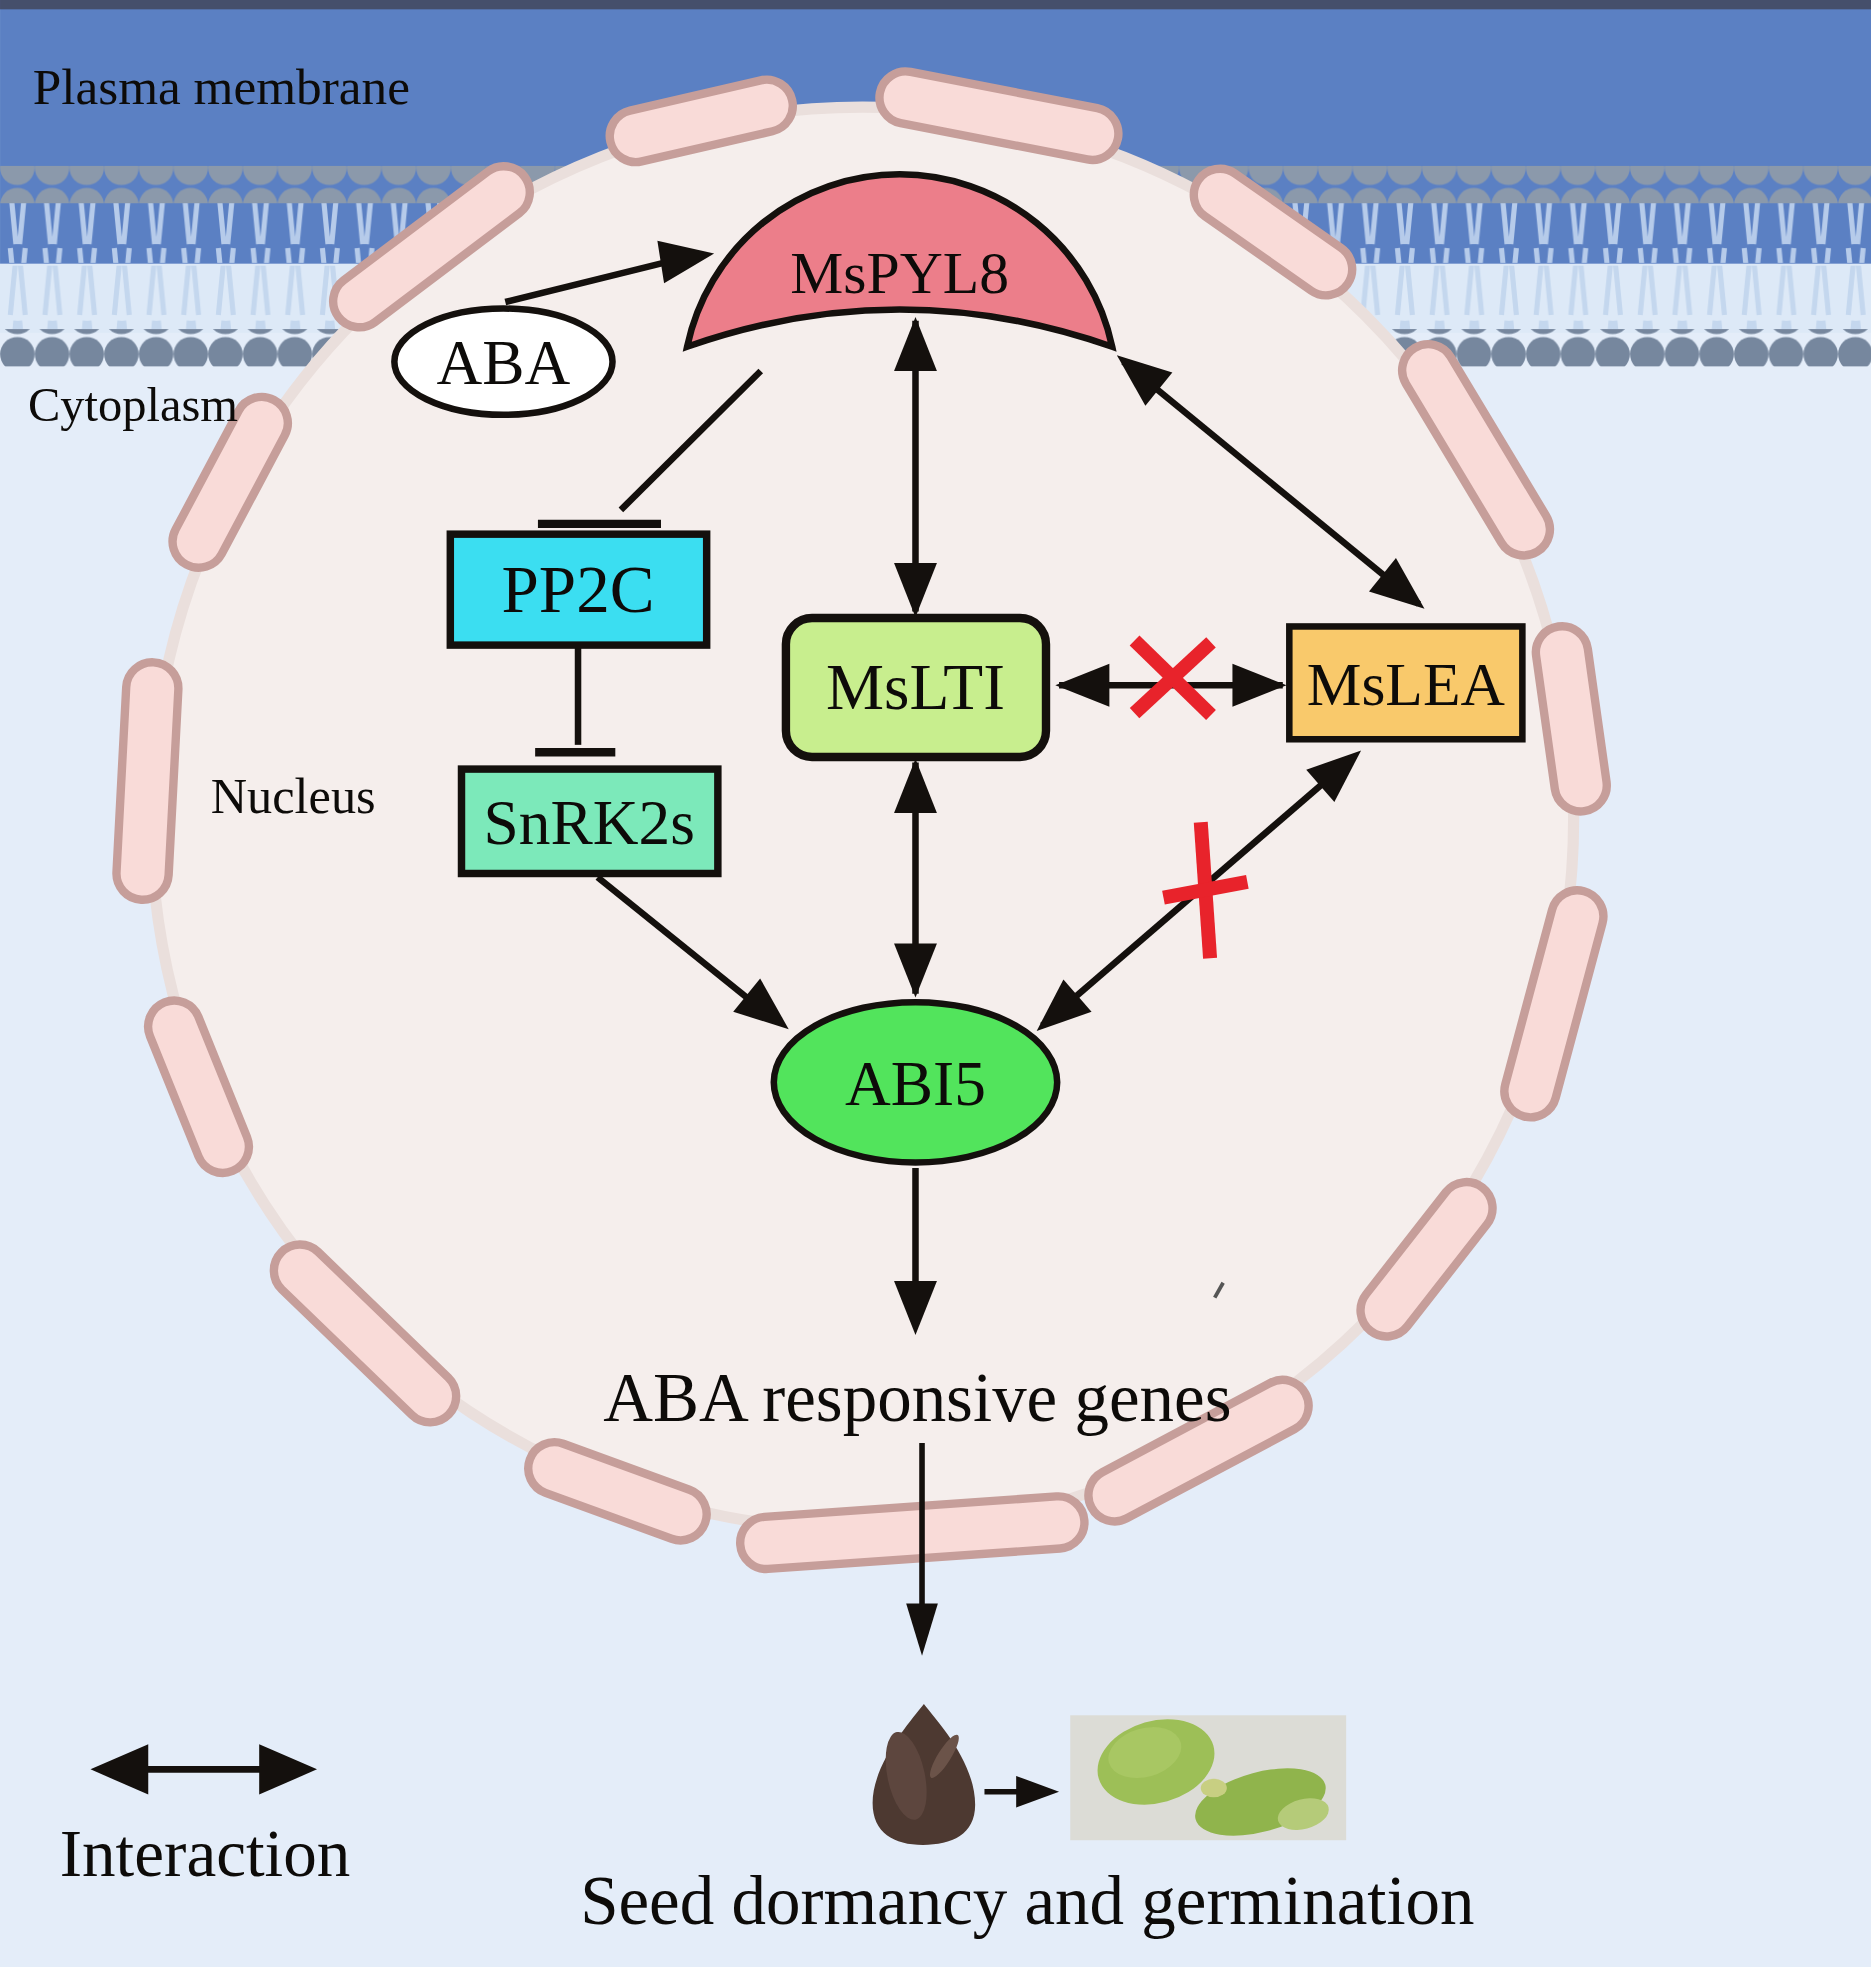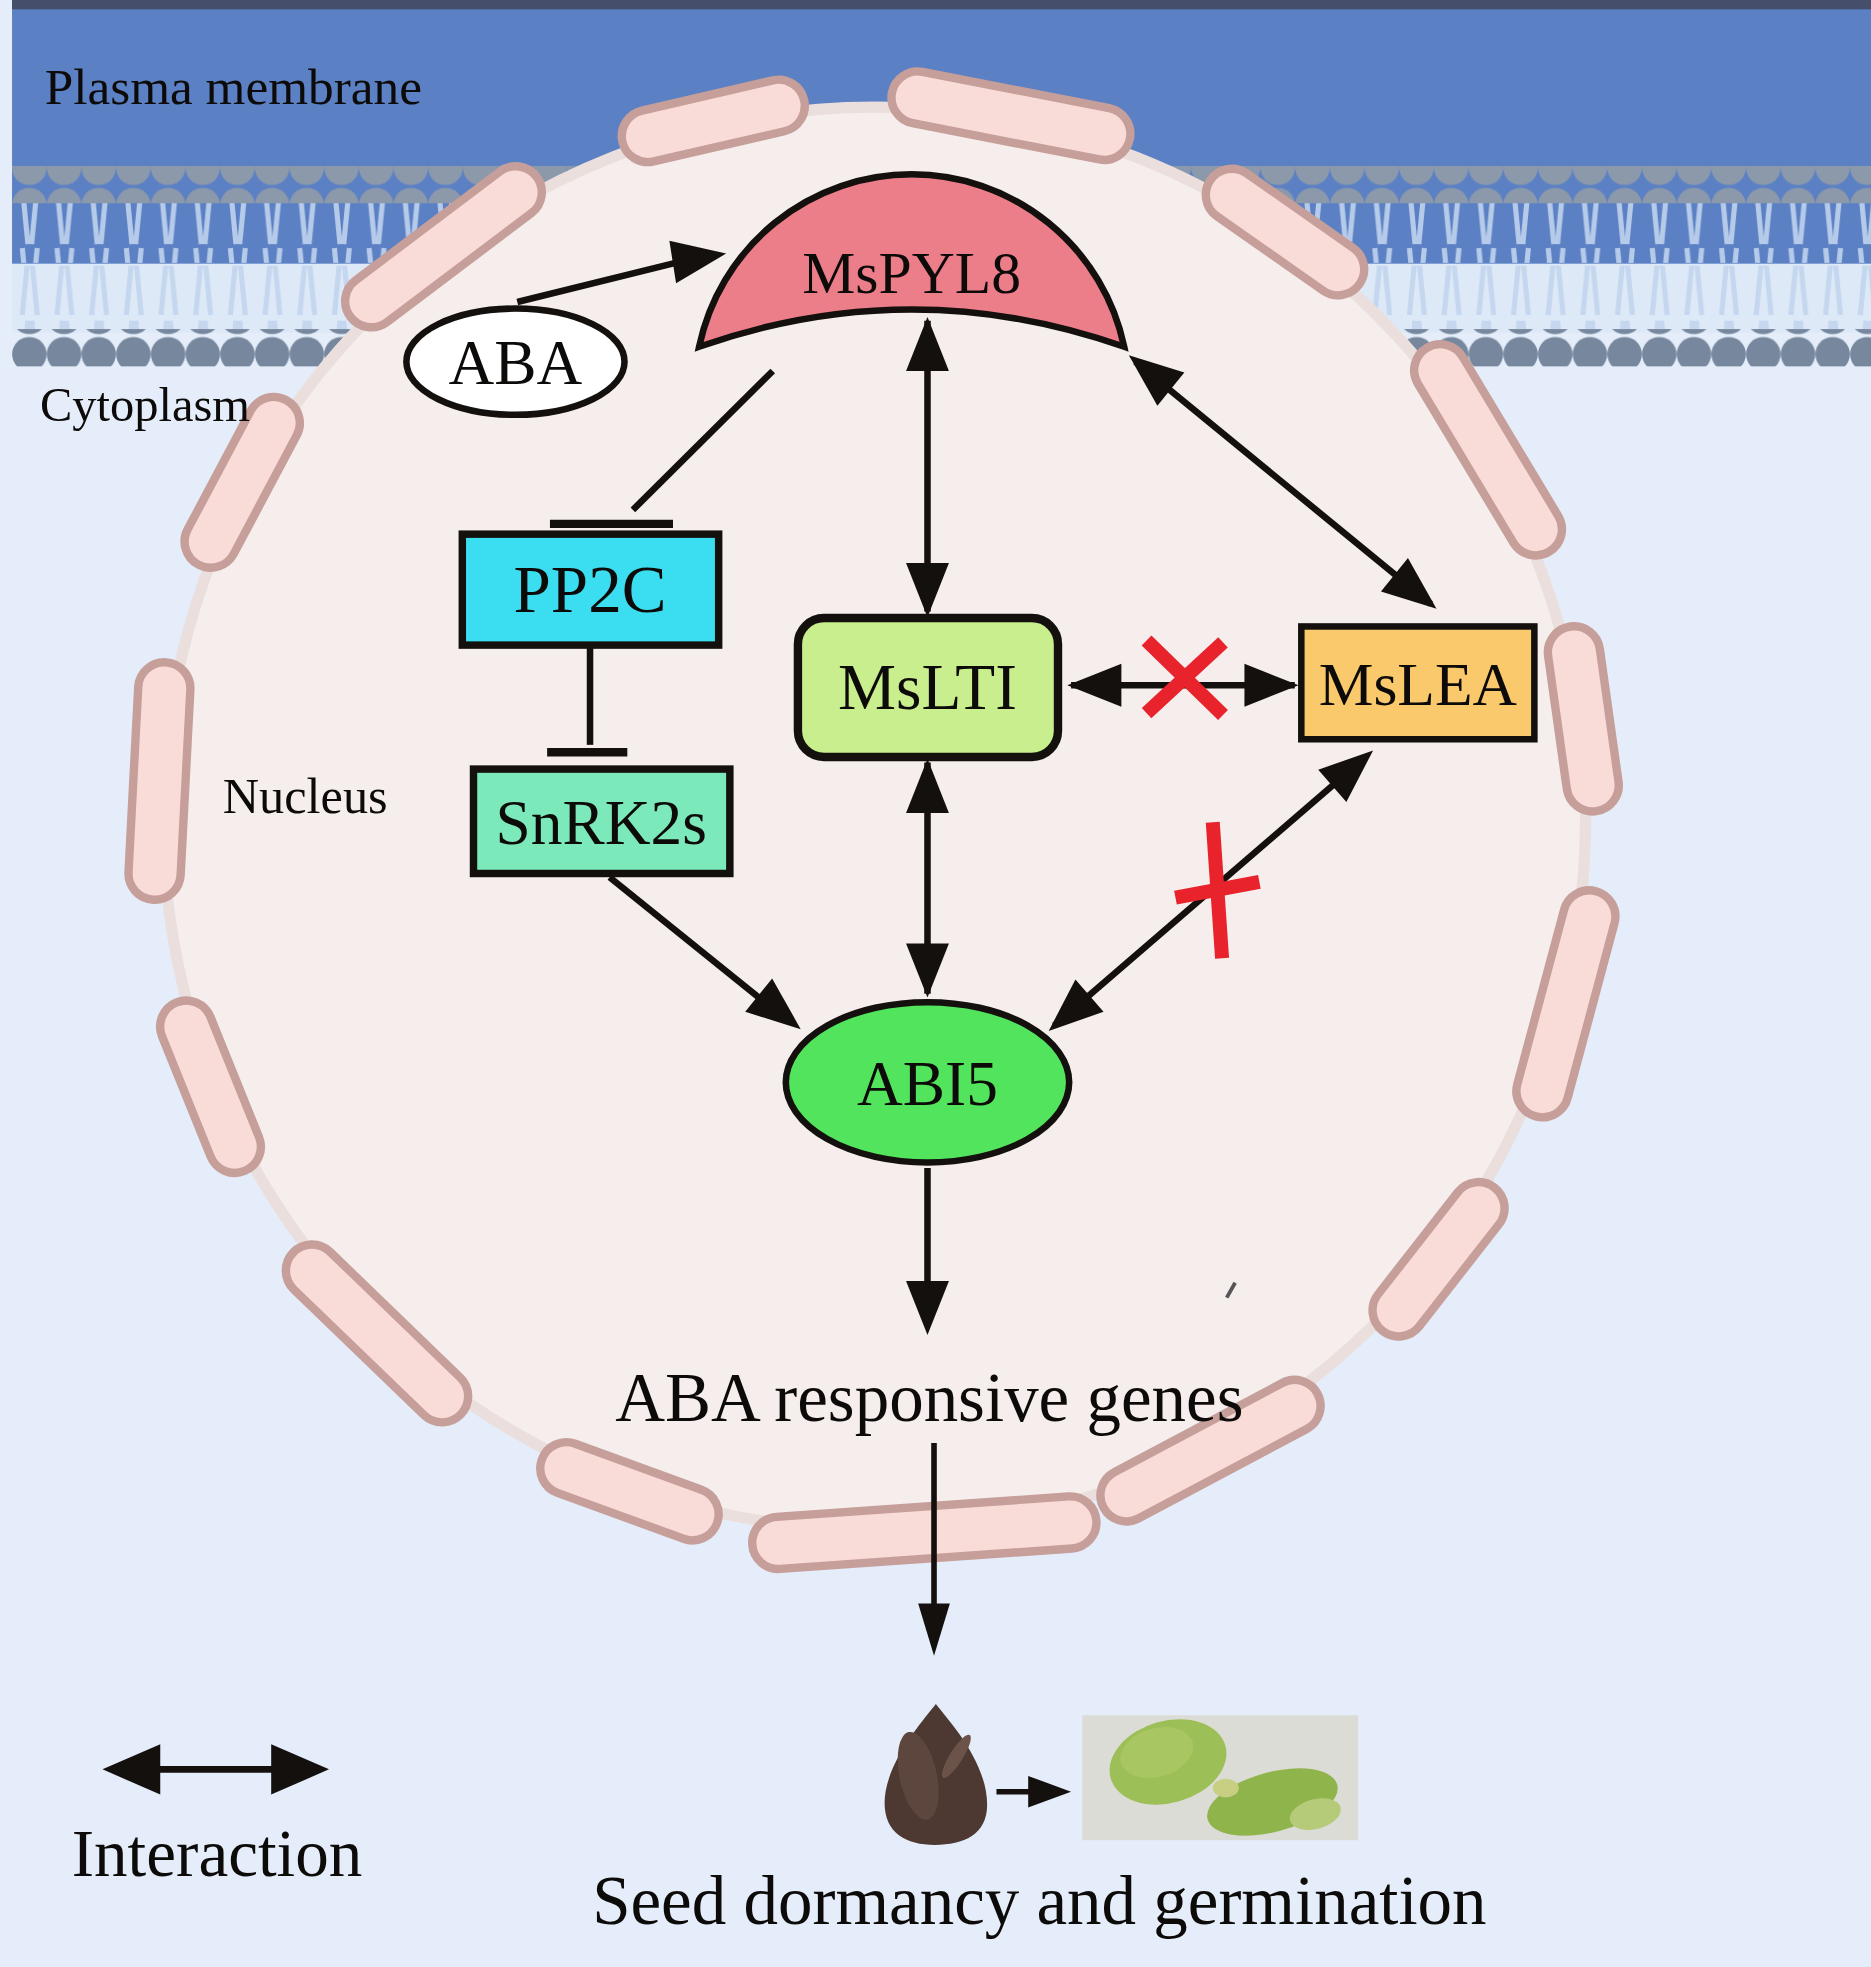--- a/index.html
+++ b/index.html
@@ -1,16 +1,16 @@
 <!DOCTYPE html>
 <html style="font-size:15px"><head>
 <meta charset="utf-8">
 <style>
   html,body { margin:0; padding:0; background:#e4edf9; }
-  .stage { width:1840px; height:1967px; position:relative;padding-left:12px; }
+  .stage { width:1840px; height:1967px; position:relative; }
   svg { display:block; }
   text { font-family:"Liberation Serif", serif; fill:#0d0b09; }
   .node-label { text-anchor:middle; }
 </style>
 </head>
 <body>
 
 <div class="stage">
 <svg width="1872" height="1967" viewBox="0 0 2008 2110">
   <defs>

